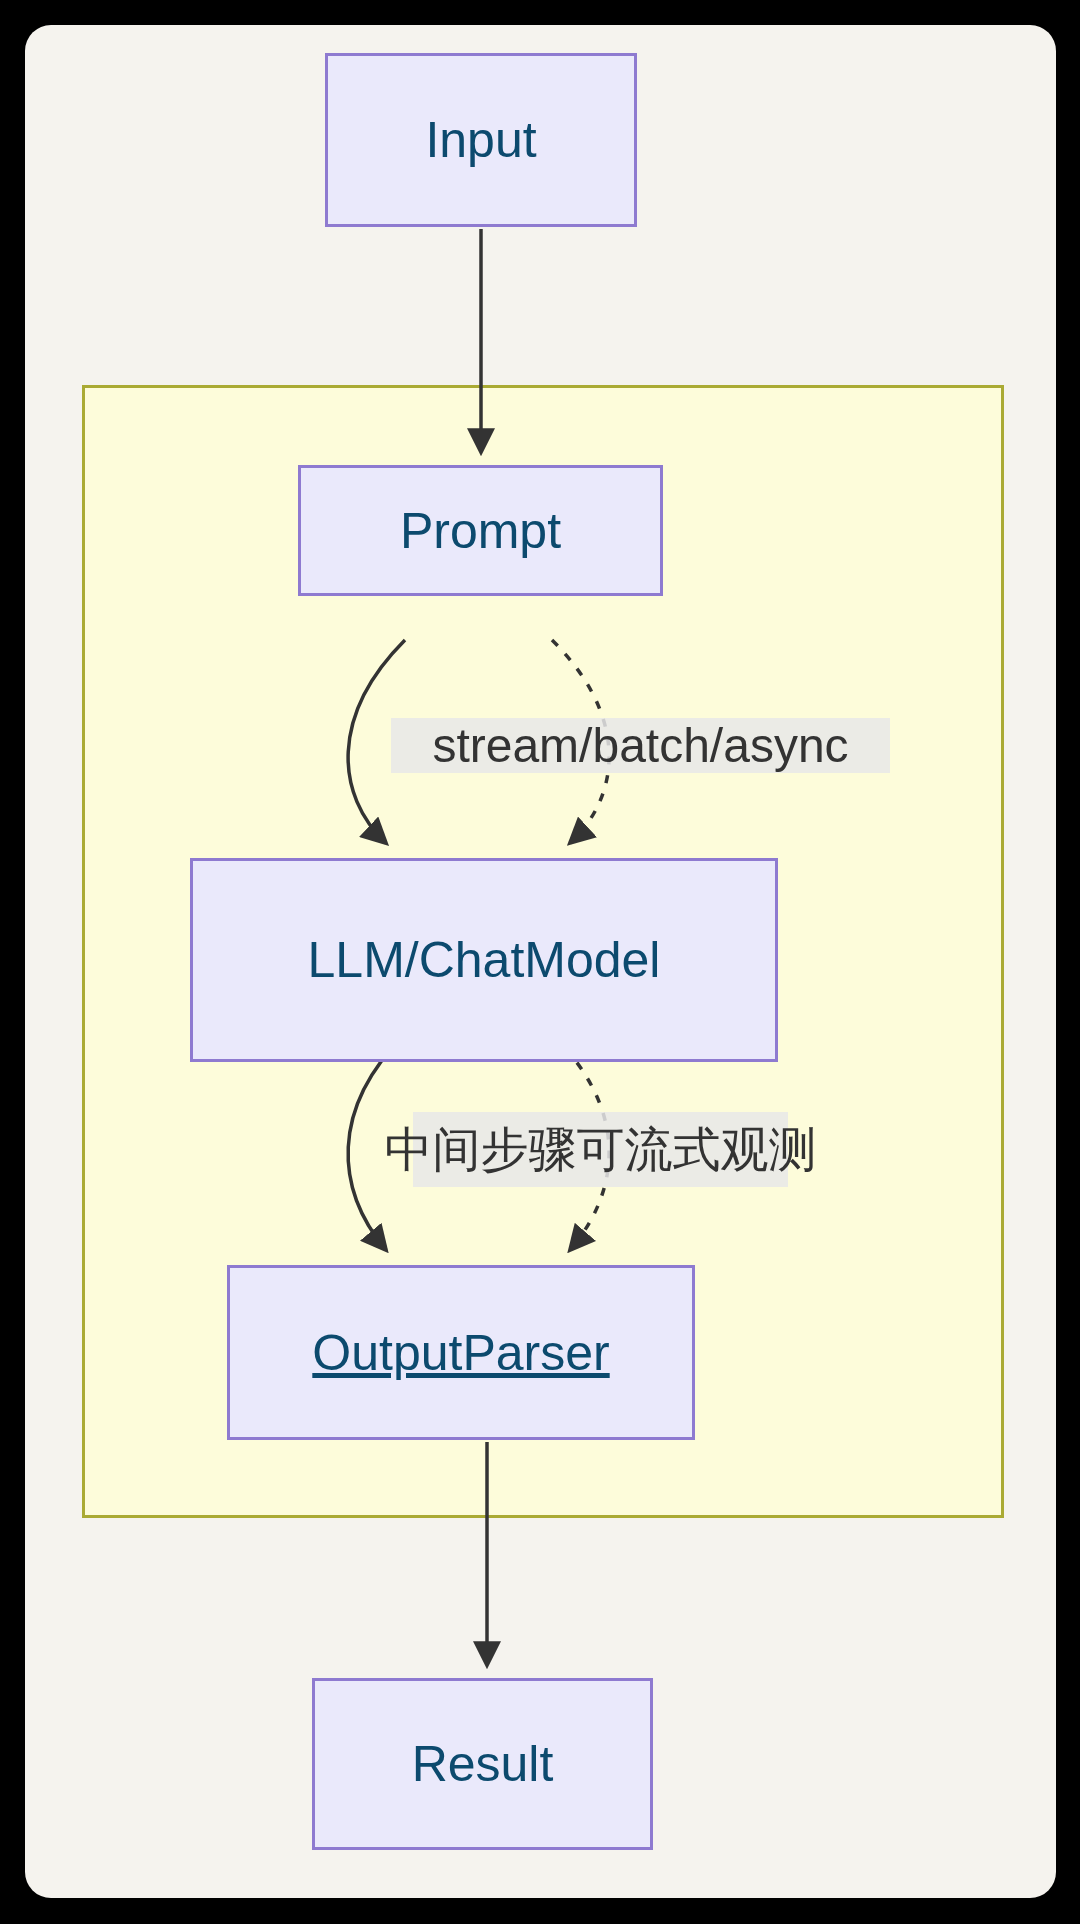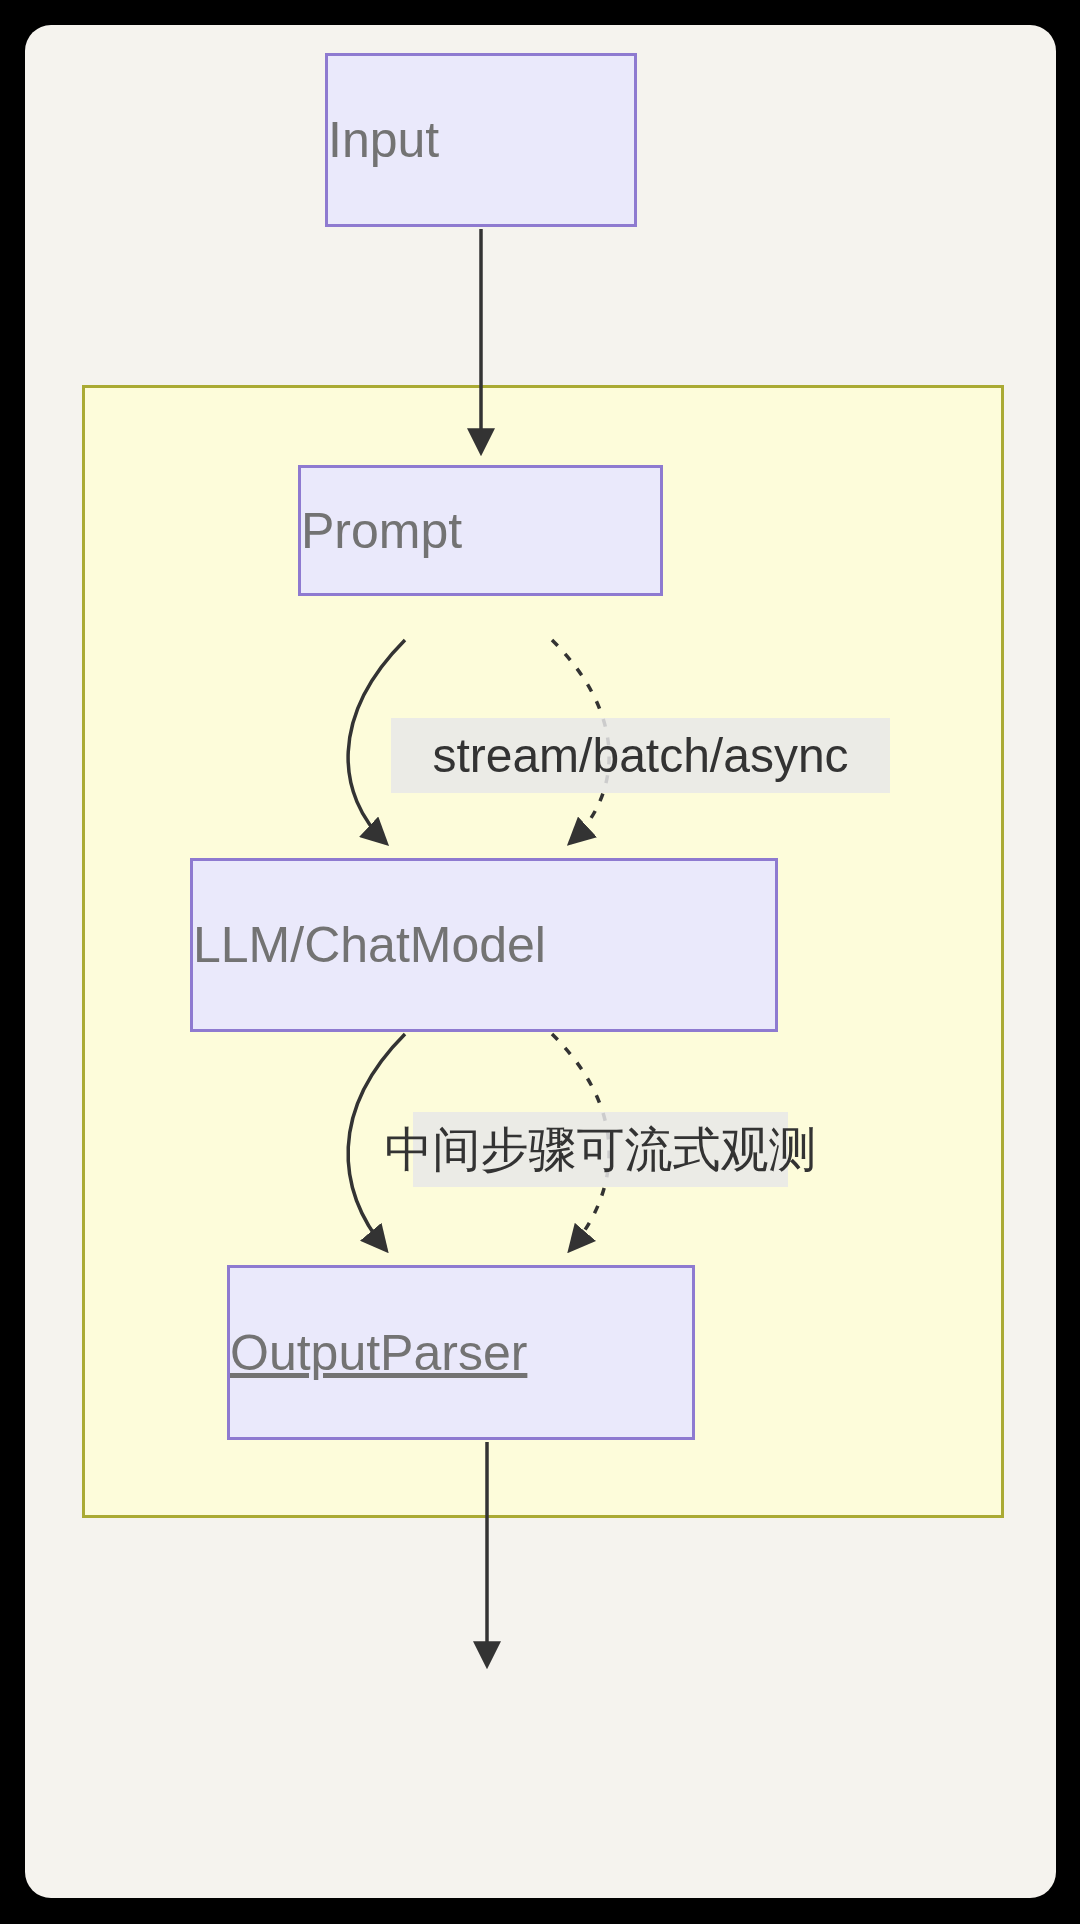--- a/index.html
+++ b/index.html
@@ -75,33 +75,34 @@
     align-items: center;
     justify-content: center;
     z-index: 4;
     white-space: nowrap;
   }
   .node {
     position: absolute;
     background: #EAE9FB;
     border: 3px solid #8E7AD0;
     box-sizing: border-box;
-    color: #737373;
+    color: #0c4a6e;
     font-size: 50px;
     display: flex;
     align-items: center;
+    justify-content: center;
     z-index: 5;
     white-space: nowrap;
   }
   .node-input        { left: 325px; top: 53px;   width: 312px; height: 174px; }
   .node-prompt       { left: 298px; top: 465px;  width: 365px; height: 131px; }
-  .node-llm          { left: 190px; top: 858px;  width: 588px; height: 174px; }
+  .node-llm          { left: 190px; top: 858px;  width: 588px; height: 204px; }
   .node-outputparser { left: 227px; top: 1265px; width: 468px; height: 175px; text-decoration: underline; }
   .node-result       { left: 312px; top: 1678px; width: 341px; height: 172px; }
-  .label-stream  { left: 391px; top: 718px;  width: 499px; height: 75px; }
+  .label-stream  { left: 391px; top: 718px;  width: 499px; height: 55px; }
   .label-observe { left: 413px; top: 1112px; width: 375px; height: 75px; }
 </style>
 </head>
 <body>
 
 <div class="stage">
   <div class="panel"></div>
 
   <div class="cluster"></div>
 
@@ -127,13 +128,16 @@
   </div>
   <div class="node node-prompt">
     <span>Prompt</span>
   </div>
   <div class="node node-llm">
     <span>LLM/ChatModel</span>
   </div>
   <div class="node node-outputparser">
     <span>OutputParser</span>
   </div>
+  <div class="node node-result">
+    <span>Result</span>
+  </div>
 </div>
 
 </body></html>

